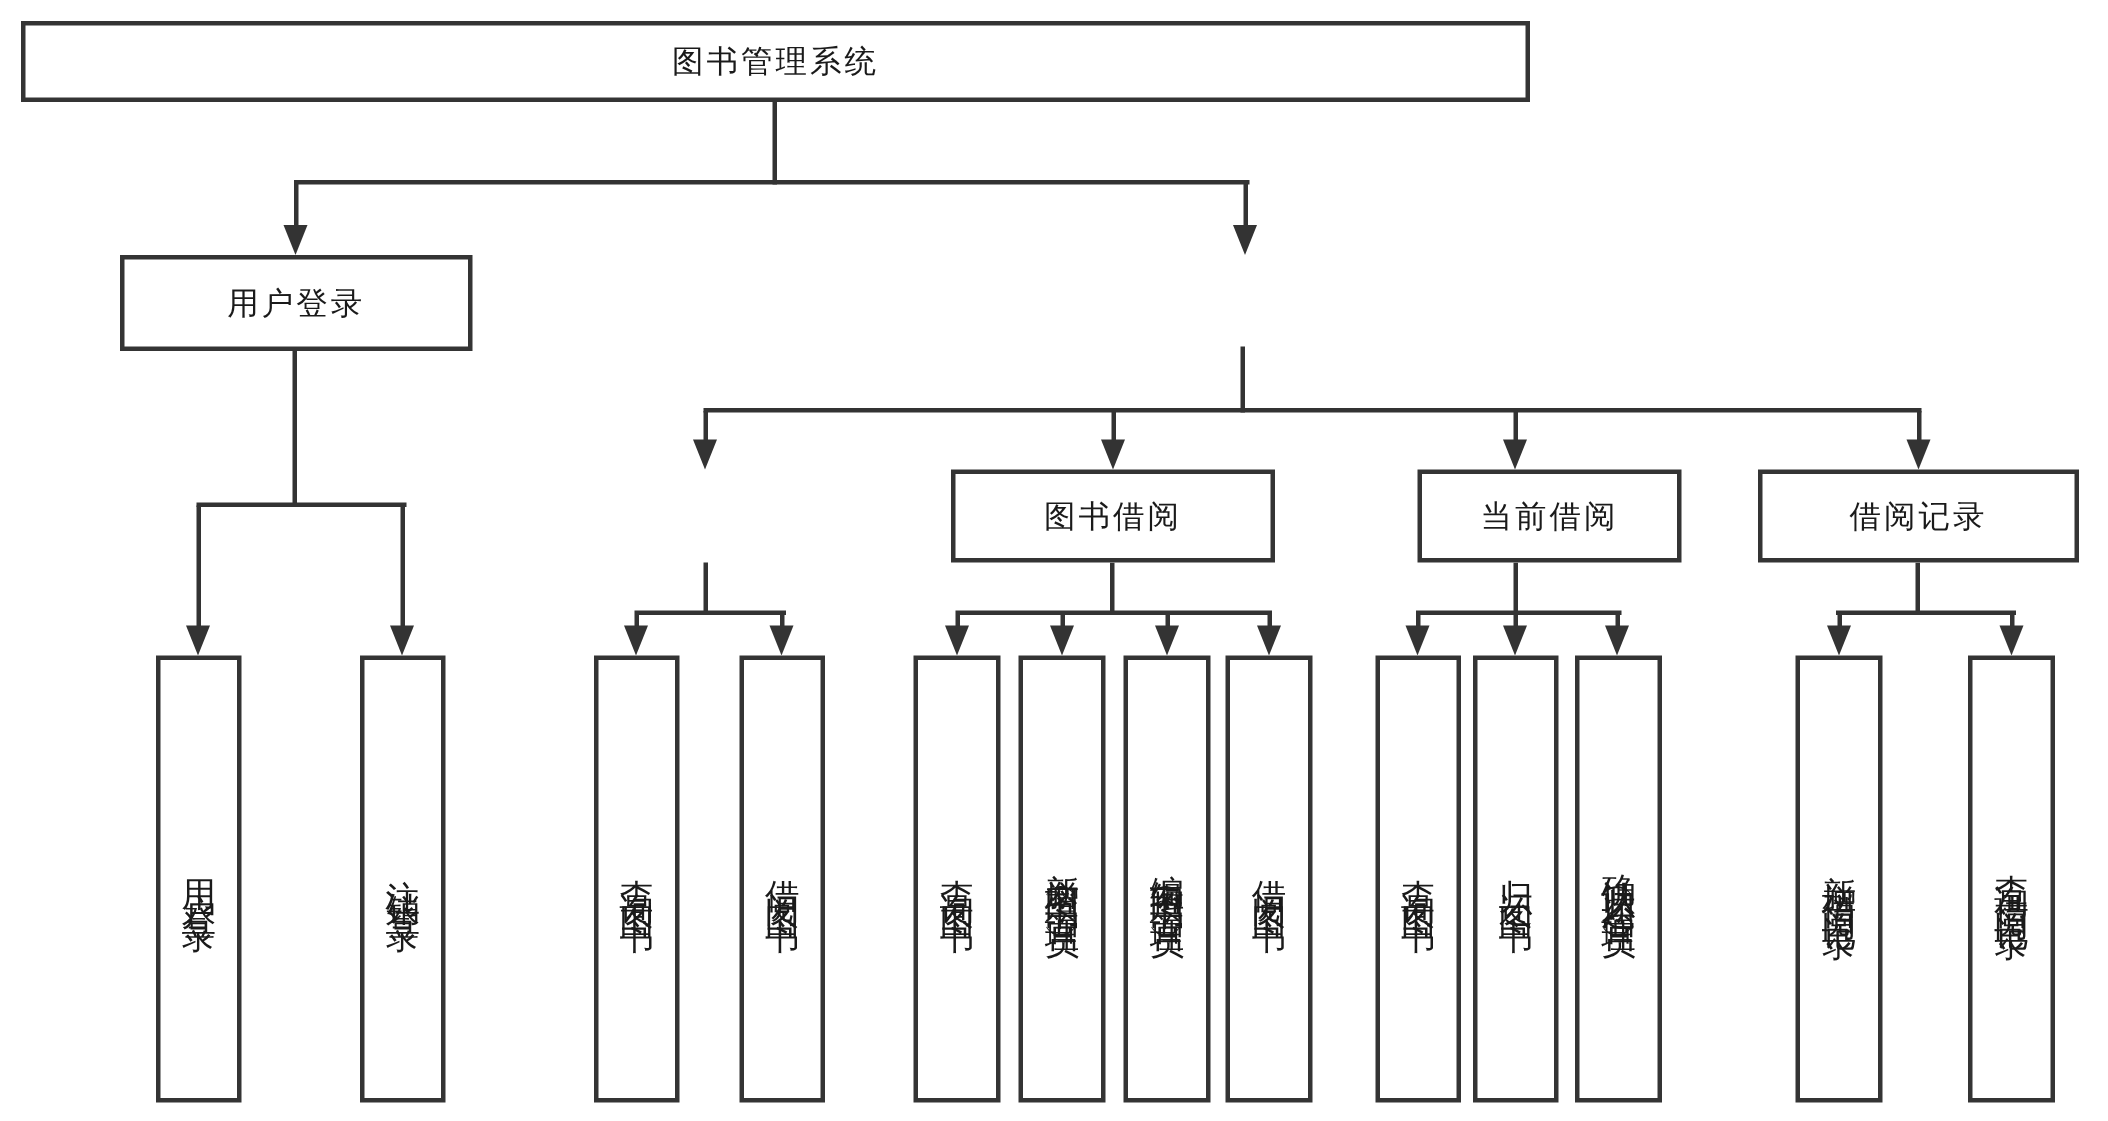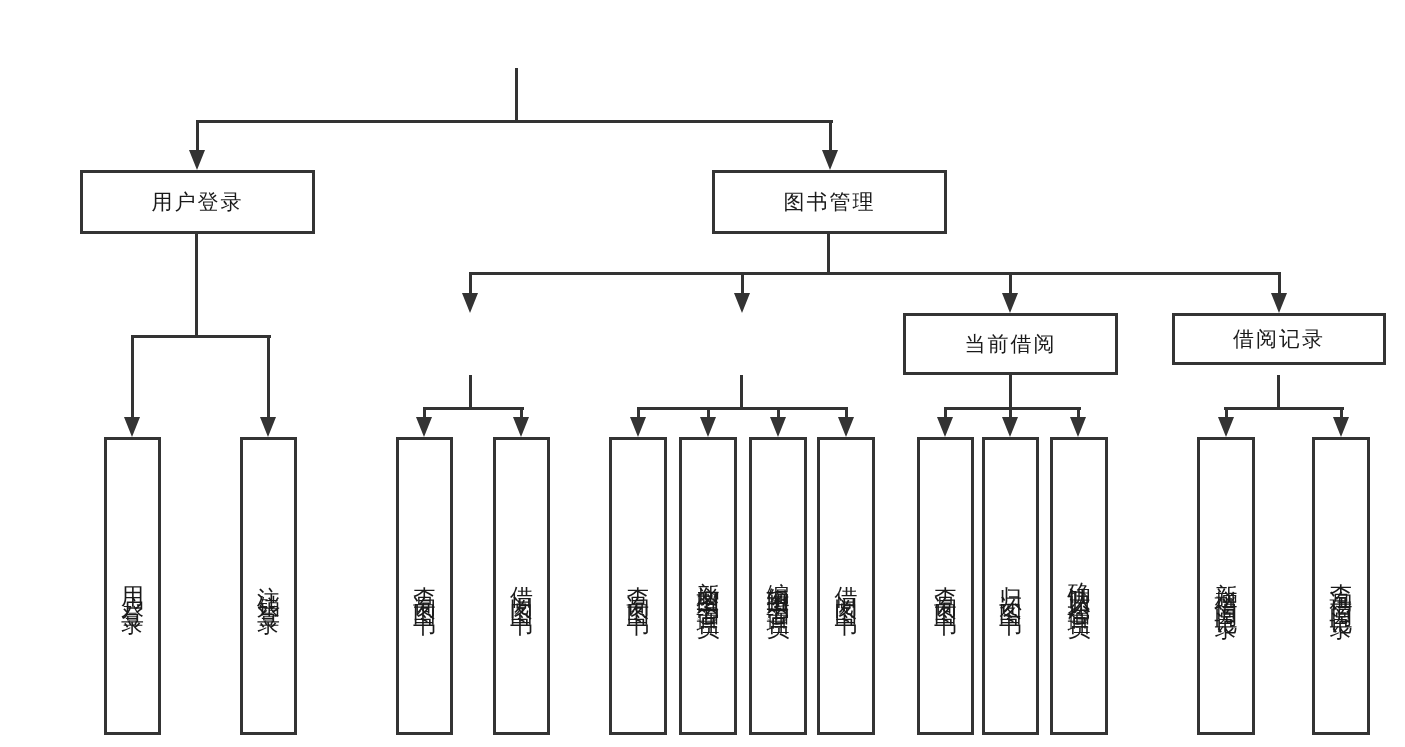--- a/index.html
+++ b/index.html
@@ -74,26 +74,27 @@
   <div class="arrow" style="left:778px;top:410px;height:27px"></div>
   <div class="arrow" style="left:846px;top:410px;height:27px"></div>
 
   <div class="arrow" style="left:945px;top:410px;height:27px"></div>
   <div class="arrow" style="left:1010px;top:410px;height:27px"></div>
   <div class="arrow" style="left:1078px;top:410px;height:27px"></div>
 
   <div class="arrow" style="left:1226px;top:410px;height:27px"></div>
   <div class="arrow" style="left:1341px;top:410px;height:27px"></div>
 
+  <div class="node" style="left:14px;top:14px;width:1006px;height:54px">图书管理系统</div>
 
   <div class="node" style="left:80px;top:170px;width:235px;height:64px">用户登录</div>
-  <div class="node" style="left:712px;top:170px;width:235px;height:64px">图书管理</div>
 
-  <div class="node" style="left:903px;top:313px;width:215px;height:62px">当前借阅</div>
-  <div class="node" style="left:1172px;top:313px;width:214px;height:52px">借阅记录</div>
+  <div class="node" style="left:634px;top:313px;width:216px;height:62px">图书借阅</div>
+  <div class="node" style="left:945px;top:313px;width:176px;height:62px">当前借阅</div>
+  <div class="node" style="left:1172px;top:313px;width:214px;height:62px">借阅记录</div>
 
   <div class="vnode" style="left:104px;top:437px;width:57px;height:298px">用户登录</div>
   <div class="vnode" style="left:240px;top:437px;width:57px;height:298px">注销登录</div>
 
   <div class="vnode" style="left:396px;top:437px;width:57px;height:298px">查询图书</div>
   <div class="vnode" style="left:493px;top:437px;width:57px;height:298px">借阅图书</div>
 
   <div class="vnode" style="left:609px;top:437px;width:58px;height:298px">查询图书</div>
   <div class="vnode" style="left:679px;top:437px;width:58px;height:298px;letter-spacing:5px">新增图书（管理员）</div>
   <div class="vnode" style="left:749px;top:437px;width:58px;height:298px;letter-spacing:5px">编辑图书（管理员）</div>

